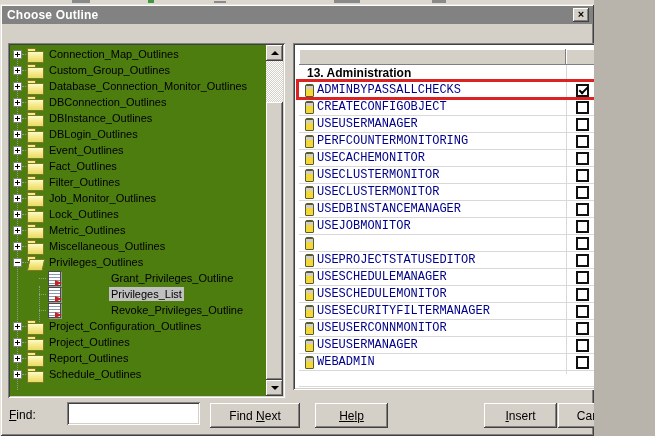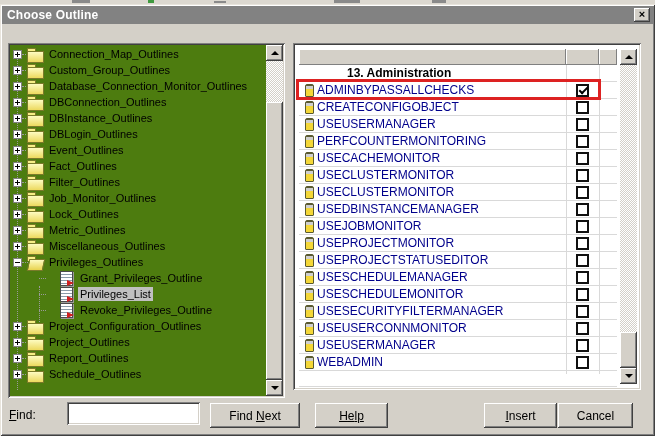--- a/index.html
+++ b/index.html
@@ -1,18 +1,18 @@
 <!DOCTYPE html>
 <html style="--face: #d4d0c8; --titlebar-gray: #828282; --highlight-red: #dd2222; --privilege-text-navy: #00008b; --selection-silver: #c0c0c0; --grid-line: #d9d9d9;"><head>
 <meta charset="utf-8">
 <style>
   html,body{margin:0;padding:0;background:#b8b4ac;}
   *{box-sizing:border-box;}
   .dialog{
-    position:relative;width:655px;height:436px;background:var(--face,#d4d0c8);
+    position:relative;width:594px;height:436px;background:var(--face,#d4d0c8);
     font-family:"Liberation Sans",sans-serif;font-size:12px;color:#000;overflow:hidden;
   }
   
   .bg-strip{position:absolute;top:0;left:0;width:655px;height:4px;background:#dcd8d0;}
   .frag{position:absolute;background:#8a8a8a;}
   .frag.green{background:#3f9a3f;}
   
   .frame{position:absolute;top:4px;left:0;right:0;bottom:0;background:var(--face,#d4d0c8);
     box-shadow:inset 1px 1px 0 #e8e4dc, inset -1px -1px 0 #404040, inset 2px 2px 0 #ffffff, inset -2px -2px 0 #808080;}
   .titlebar{position:absolute;top:6px;left:2px;right:2px;height:18px;background:var(--titlebar-gray,#808080);
@@ -30,21 +30,21 @@
   .guide{position:absolute;width:0;border-left:1px dotted #9a9a9a;}
   .guide-main{left:7px;top:7px;height:338px;}
   .guide-child{left:29px;top:241px;height:40px;}
   .tree-row{position:relative;height:16px;display:flex;align-items:center;padding-left:3px;white-space:nowrap;}
   .tree-row:not(.leaf)::before{content:"";position:absolute;left:12px;top:8px;width:6px;border-top:1px dotted #9a9a9a;}
   .tree-row.leaf::before{content:"";position:absolute;left:29px;top:8px;width:7px;border-top:1px dotted #9a9a9a;}
   .expand{position:relative;width:9px;height:9px;background:#fff;border:1px solid #808080;flex:0 0 9px;margin-right:5px;z-index:1;}
   .expand::before{content:"";position:absolute;left:1px;right:1px;top:3px;height:1px;background:#000;}
   .expand .vbar{display:none;position:absolute;top:1px;bottom:1px;left:3px;width:1px;background:#000;}
   .tree-row.collapsed .expand .vbar{display:block;}
-  .tree-row.leaf{padding-left:48px;}
+  .tree-row.leaf{padding-left:36px;gap:43px;}
   .t-icon{position:relative;width:16px;height:13px;flex:0 0 16px;margin-right:4px;z-index:1;}
   
   .tree-row.collapsed .t-icon::before{content:"";position:absolute;left:0;top:0;width:7px;height:4px;
     background:#f7ef86;border:1px solid #7a7a2a;border-bottom:none;border-radius:1px 1px 0 0;}
   .tree-row.collapsed .t-icon::after{content:"";position:absolute;left:0;top:3px;width:15px;height:10px;
     background:linear-gradient(#fdfbc0,#ecd95e);border:1px solid #7a7a2a;}
   
   .tree-row.expanded .t-icon::before{content:"";position:absolute;left:0;top:0;width:7px;height:4px;
     background:#f7ef86;border:1px solid #7a7a2a;border-bottom:none;border-radius:1px 1px 0 0;}
   .tree-row.expanded .t-icon::after{content:"";position:absolute;left:1px;top:3px;width:14px;height:10px;
@@ -73,27 +73,27 @@
   
   .grid-panel{position:absolute;left:293px;top:43px;width:348px;height:347px;background:#fff;}
   .grid-inner{position:absolute;left:2px;top:2px;right:2px;bottom:2px;background:#fff;}
   .grid-table{position:absolute;left:4px;top:4px;width:318px;bottom:0;}
   .v-line{position:absolute;top:16px;bottom:14px;width:1px;background:var(--grid-line,#d9d9d9);}
   .v-line.c1{left:267px;} .v-line.c2{left:300px;}
   .grid-header{display:flex;height:16px;}
   .gh-seg{background:var(--face,#d4d0c8);box-shadow:inset -1px -1px 0 #808080, inset 1px 1px 0 #fff;}
   .gh-name{width:267px;} .gh-cb{width:33px;} .gh-x{width:18px;}
   .g-cat{height:17px;display:flex;align-items:center;font-weight:bold;padding-left:8px;
-    border-bottom:1px solid var(--grid-line,#d9d9d9);margin-left:40px;}
+    border-bottom:1px solid var(--grid-line,#d9d9d9);}
   .g-row{position:relative;height:17px;display:flex;align-items:center;border-bottom:1px solid var(--grid-line,#d9d9d9);}
   .g-name{width:267px;display:flex;align-items:center;padding-left:6px;overflow:hidden;}
   .key-icon{position:relative;width:9px;height:13px;flex:0 0 9px;margin-right:3px;
     background:linear-gradient(#cfcfcf 0 4px,#f4d738 4px);border:1px solid #5a5a30;border-radius:2px 2px 1px 1px;
     box-shadow:inset 0 6px 0 -5px #5a5a30, inset 0 9px 0 -8px #5a5a30;}
-  .g-label{color:var(--privilege-text-navy,#00008b);font-size:12px;white-space:nowrap;}
+  .g-label{color:var(--privilege-text-navy,#00008b);font-size:12px;white-space:nowrap;font-family:Liberation Mono, monospace;}
   .g-cb-cell{width:33px;display:flex;align-items:center;justify-content:center;}
   .g-extra{width:18px;}
   .cb{width:13px;height:13px;background:#fff;border:2px solid #101010;}
   .cb.checked::before{content:"";display:block;width:7px;height:3px;border-left:2px solid #000;
     border-bottom:2px solid #000;transform:rotate(-45deg);margin:1px 0 0 1px;}
   .g-row.highlight::after{content:"";position:absolute;left:-3px;right:16px;top:-3px;bottom:-2px;
     border:3px solid var(--highlight-red,#dd2222);z-index:2;pointer-events:none;}
   .g-filler{height:16px;border-bottom:1px solid var(--grid-line,#d9d9d9);}
   .grid-sb{position:absolute;right:2px;top:4px;bottom:4px;width:17px;background-color:#d4d0c8;
     background-image:conic-gradient(#fff 25%,transparent 0 50%,#fff 0 75%,transparent 0);background-size:2px 2px;}
@@ -418,21 +418,20 @@
     </div>
     <div class="g-cb-cell">
       <span class="cb"></span>
     </div>
     <div class="g-extra"></div>
   </div>
 
   <div class="g-row">
     <div class="g-name">
       <span class="key-icon"></span>
-      <span class="g-label">USEPROJECTMONITOR</span>
     </div>
     <div class="g-cb-cell">
       <span class="cb"></span>
     </div>
     <div class="g-extra"></div>
   </div>
 
   <div class="g-row">
     <div class="g-name">
       <span class="key-icon"></span>

